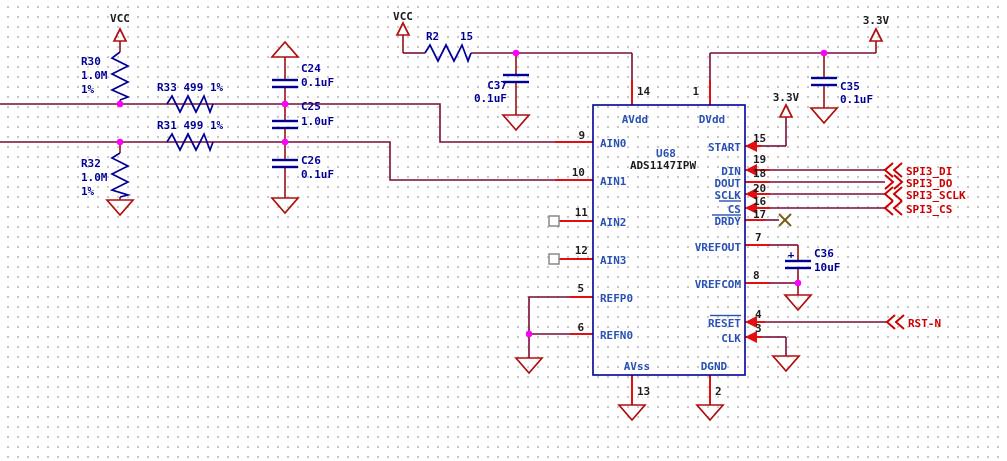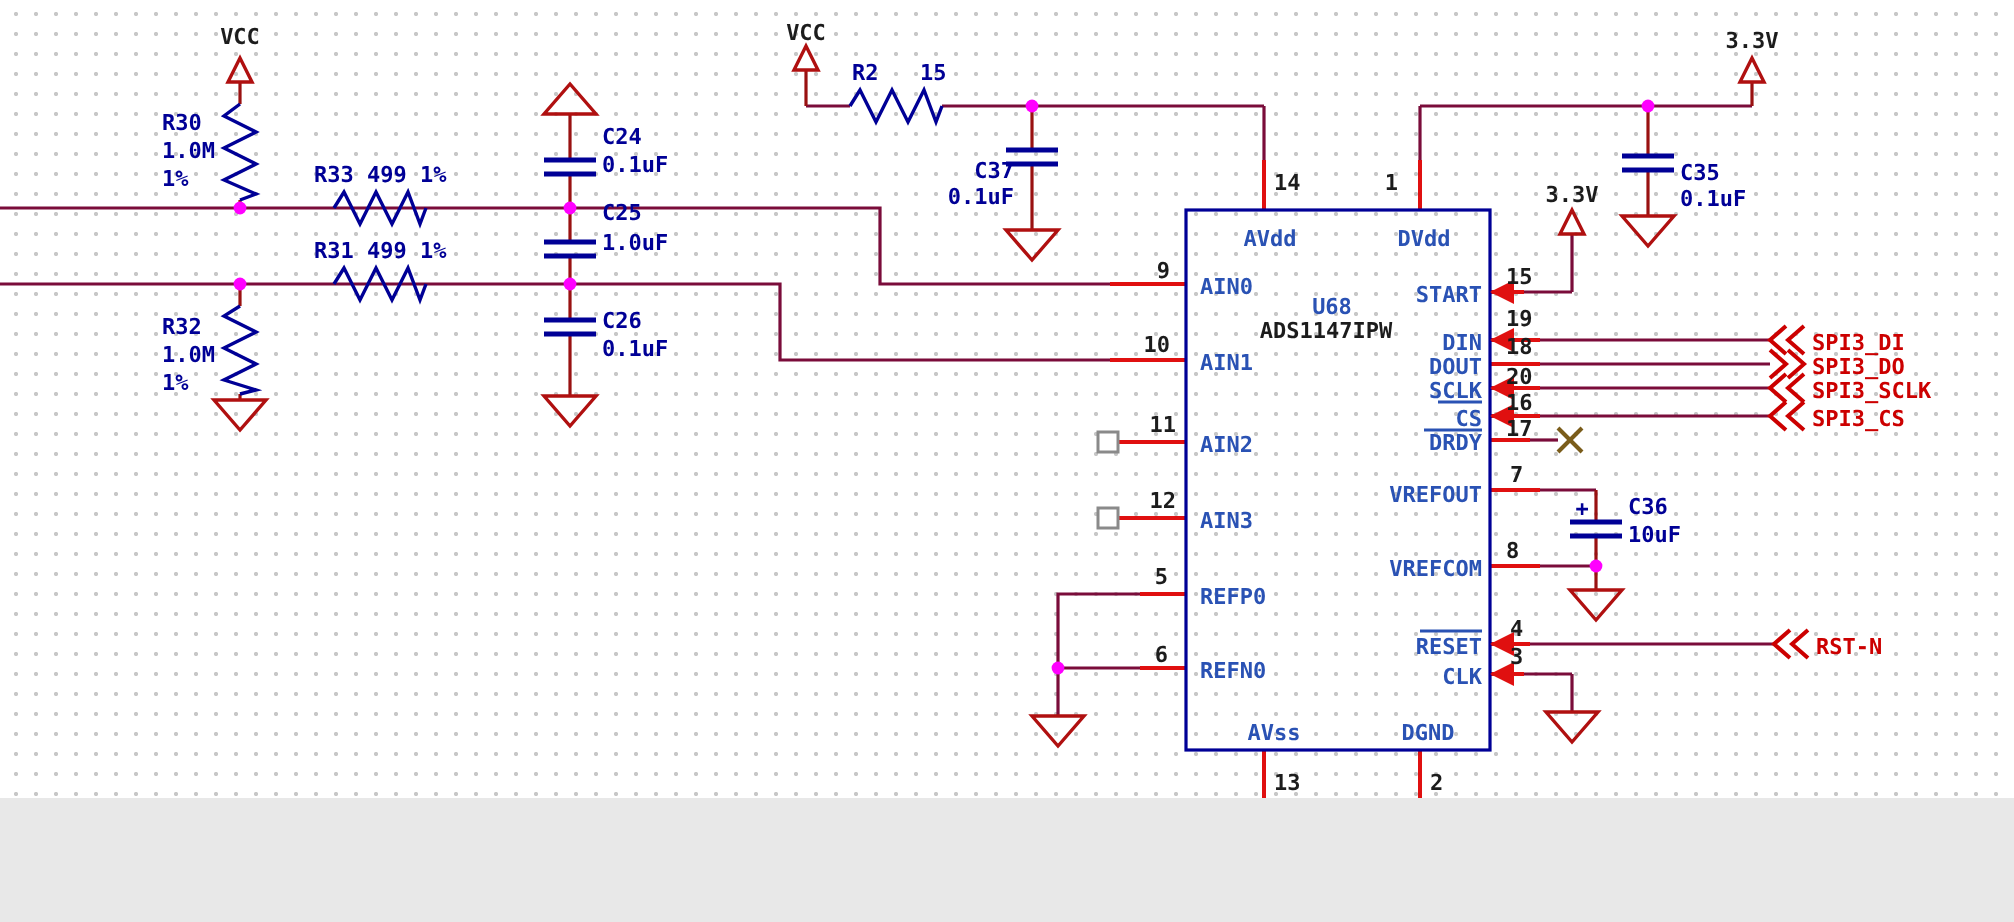--- a/index.html
+++ b/index.html
@@ -1,17 +1,17 @@
 <!DOCTYPE html>
 <html><head>
 <meta charset="utf-8">
 <style>
   html,body{margin:0;padding:0;background:#e8e8e8;}
   .canvas{
-    position:relative;width:1007px;height:399px;background:#ffffff;
+    position:relative;width:1007px;height:461px;background:#ffffff;
     background-image:radial-gradient(circle,#c7c7c7 0.9px,transparent 1.2px);
     background-size:10px 10px;background-position:3px 2px;overflow:hidden;
   }
   svg{position:absolute;left:0;top:0;}
   text{font-family:"DejaVu Sans Mono","Liberation Mono",monospace;font-size:11px;font-weight:bold;}
   .tn{fill:#000096}           
   .tb{fill:#2a52b4}           
   .tk{fill:#1c1c1c}           
   .tr{fill:#cc0000}           
   .tc{text-anchor:middle}

